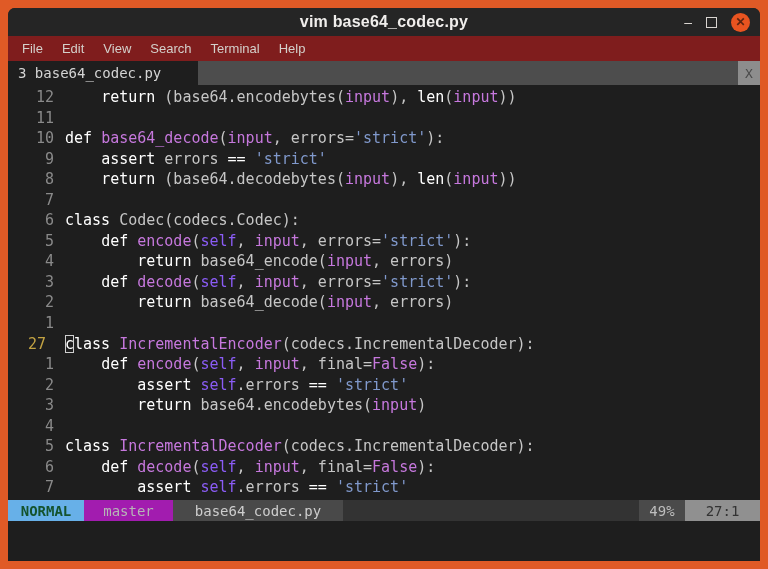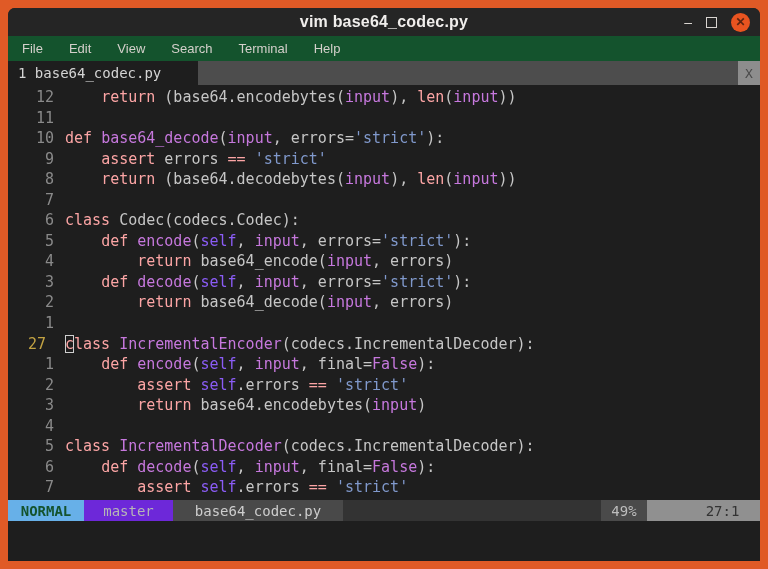--- a/index.html
+++ b/index.html
@@ -26,22 +26,22 @@
   .controls{margin-left:auto;display:flex;align-items:center;gap:14px;padding-right:10px;z-index:2;}
   .btn-min{color:#d8d4d0;font-size:14px;line-height:10px;cursor:default;}
   .btn-max{width:9px;height:9px;border:1.5px solid #d8d4d0;display:inline-block;}
   .btn-close{
     width:19px;height:19px;border-radius:50%;background:#e95420;
     color:#5d2410;font-size:12px;font-weight:bold;
     display:flex;align-items:center;justify-content:center;
   }
   
   .menubar{
-    height:25px;background:#14532d;display:flex;align-items:center;
-    gap:26px;padding-left:14px;flex:none;
+    height:25px;background:#7f1d1d;display:flex;align-items:center;
+    gap:19px;padding-left:14px;flex:none;
   }
   .menu-item{color:#d4d0cb;font-size:13px;}
   
   .tabbar{height:24px;display:flex;flex:none;background:#4d4d4d;}
   .tab{
     background:#1e1e1e;color:#d4d4d4;width:180px;flex:none;
     font-family:"DejaVu Sans Mono", monospace;font-size:14px;
     display:flex;align-items:center;padding-left:10px;
   }
   .tabfill{flex:1;background:#4d4d4d;}
@@ -57,37 +57,37 @@
     overflow:hidden;
   }
   .line{display:flex;white-space:pre;}
   .lnum{
     box-sizing:border-box;width:46px;flex:none;text-align:right;
     color:#8a8a8a;user-select:none;
   }
   .lnum.cur-num{text-align:left;padding-left:20px;color:#c3a343;}
   .lcode{margin-left:11px;white-space:pre;}
   .tok-plain{color:#c6c6c6;}
-  .tok-keyword{color:#fca5a5;}
+  .tok-keyword{color:#ffffff;}
   .tok-name{color:#c678dd;}
   .tok-string{color:#8099cc;}
   .tok-self{color:#8b5cf6;}
   .cursor{outline:1px solid #cfcfcf;outline-offset:-1px;}
   
   .statusbar{
     height:21px;flex:none;display:flex;align-items:stretch;
     font-family:"DejaVu Sans Mono", monospace;font-size:14px;
   }
   .seg{display:flex;align-items:center;justify-content:center;}
   .seg-mode{width:76px;background:#67b0e8;color:#14532d;font-weight:bold;}
-  .seg-branch{width:89px;background:#6d28d9;color:#b6b6b6;}
+  .seg-branch{width:89px;background:#a21caf;color:#b6b6b6;}
   .seg-file{width:170px;background:#494949;color:#cdcdcd;}
   .seg-filler{flex:1;background:#333333;}
   .seg-pct{width:46px;background:#4a4a4a;color:#bdbdbd;}
-  .seg-pos{width:75px;background:#909090;color:#333333;padding-left:38px;}
+  .seg-pos{width:75px;background:#909090;color:#333333;}
   
   .cmdline{flex:1;background:#1e1e1e;}
 </style>
 </head>
 <body>
 
 <div class="screen">
   <div class="window">
 
     <div class="titlebar">
@@ -102,21 +102,21 @@
     <div class="menubar">
         <span class="menu-item">File</span>
         <span class="menu-item">Edit</span>
         <span class="menu-item">View</span>
         <span class="menu-item">Search</span>
         <span class="menu-item">Terminal</span>
         <span class="menu-item">Help</span>
       </div>
 
     <div class="tabbar">
-      <div class="tab">1 base64_codec.py</div>
+      <div class="tab">3 base64_codec.py</div>
       <div class="tabfill"></div>
       <div class="tabclose">X</div>
     </div>
 
     <div class="editor">
         <div class="line"><span class="lnum">12</span><span class="lcode"><span class="tok-plain">    </span><span class="tok-keyword">return</span><span class="tok-plain"> (base64.encodebytes(</span><span class="tok-name">input</span><span class="tok-plain">), </span><span class="tok-keyword">len</span><span class="tok-plain">(</span><span class="tok-name">input</span><span class="tok-plain">))</span></span></div>
         <div class="line"><span class="lnum">11</span><span class="lcode"></span></div>
         <div class="line"><span class="lnum">10</span><span class="lcode"><span class="tok-keyword">def</span><span class="tok-plain"> </span><span class="tok-name">base64_decode</span><span class="tok-plain">(</span><span class="tok-name">input</span><span class="tok-plain">, errors=</span><span class="tok-string">'strict'</span><span class="tok-plain">):</span></span></div>
         <div class="line"><span class="lnum">9</span><span class="lcode"><span class="tok-plain">    </span><span class="tok-keyword">assert</span><span class="tok-plain"> errors </span><span class="tok-keyword">==</span><span class="tok-plain"> </span><span class="tok-string">'strict'</span></span></div>
         <div class="line"><span class="lnum">8</span><span class="lcode"><span class="tok-plain">    </span><span class="tok-keyword">return</span><span class="tok-plain"> (base64.decodebytes(</span><span class="tok-name">input</span><span class="tok-plain">), </span><span class="tok-keyword">len</span><span class="tok-plain">(</span><span class="tok-name">input</span><span class="tok-plain">))</span></span></div>

